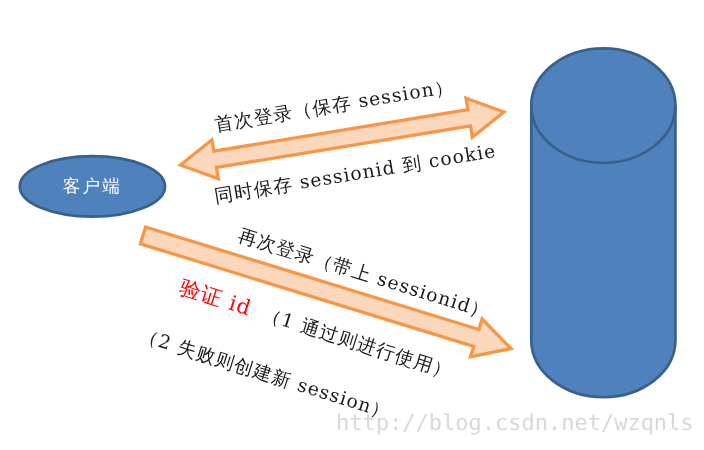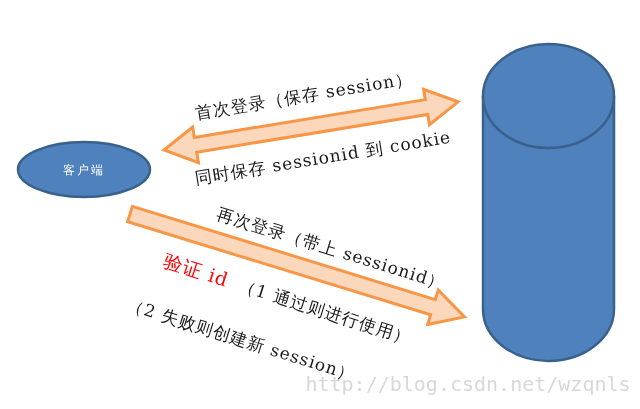--- a/index.html
+++ b/index.html
@@ -15,21 +15,21 @@
   .lbl {
     position: absolute;
     white-space: nowrap;
     transform: translate(-50%, -50%);
     color: #1a1a1a;
     font-size: 17px;
     letter-spacing: 1px;
   }
   .node-lbl {
     color: #ffffff;
-    font-size: 12px;
+    font-size: 16px;
     letter-spacing: 2px;
   }
   .client-lbl  { left: 84px;  top: 170px; }
   .server-lbl  { left: 548px; top: 226px; }
   .t-first-top    { left: 304px; top: 96px;  transform: translate(-50%,-50%) rotate(-9.3deg); }
   .t-first-bottom { left: 323px; top: 158px; transform: translate(-50%,-50%) rotate(-9.3deg); }
   .t-second       { left: 331px; top: 249px; transform: translate(-50%,-50%) rotate(17.3deg); }
   .t-verify {
     left: 196px; top: 271px;
     transform: translate(-50%,-50%) rotate(18deg);

